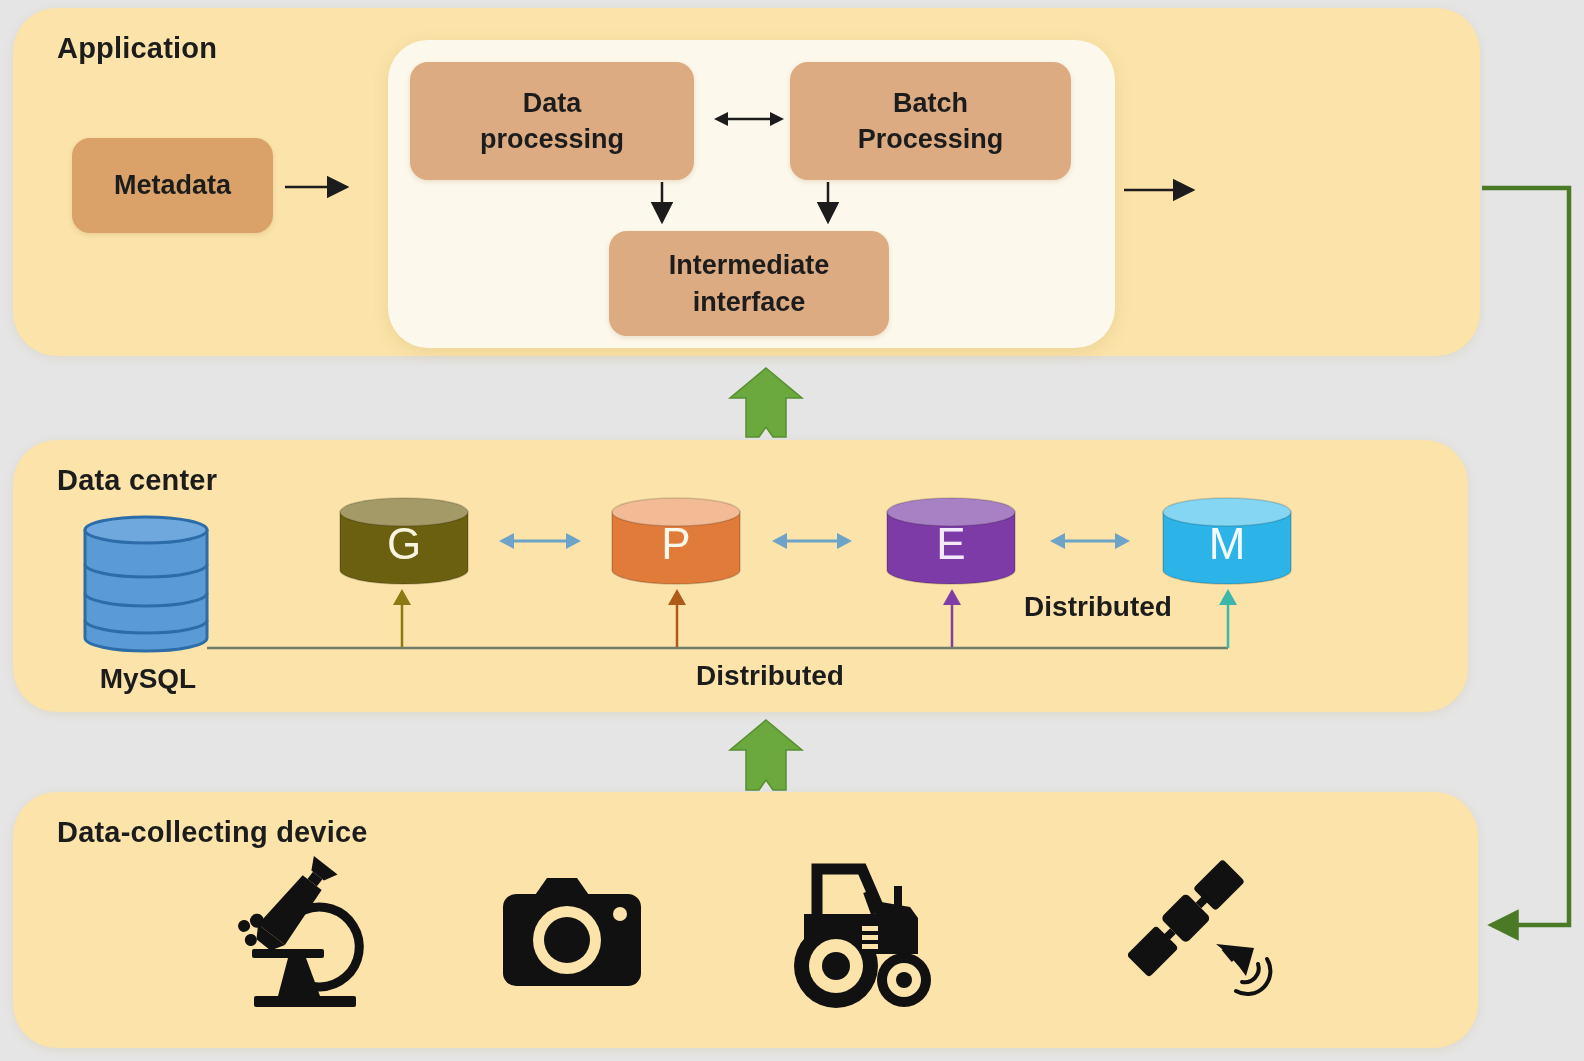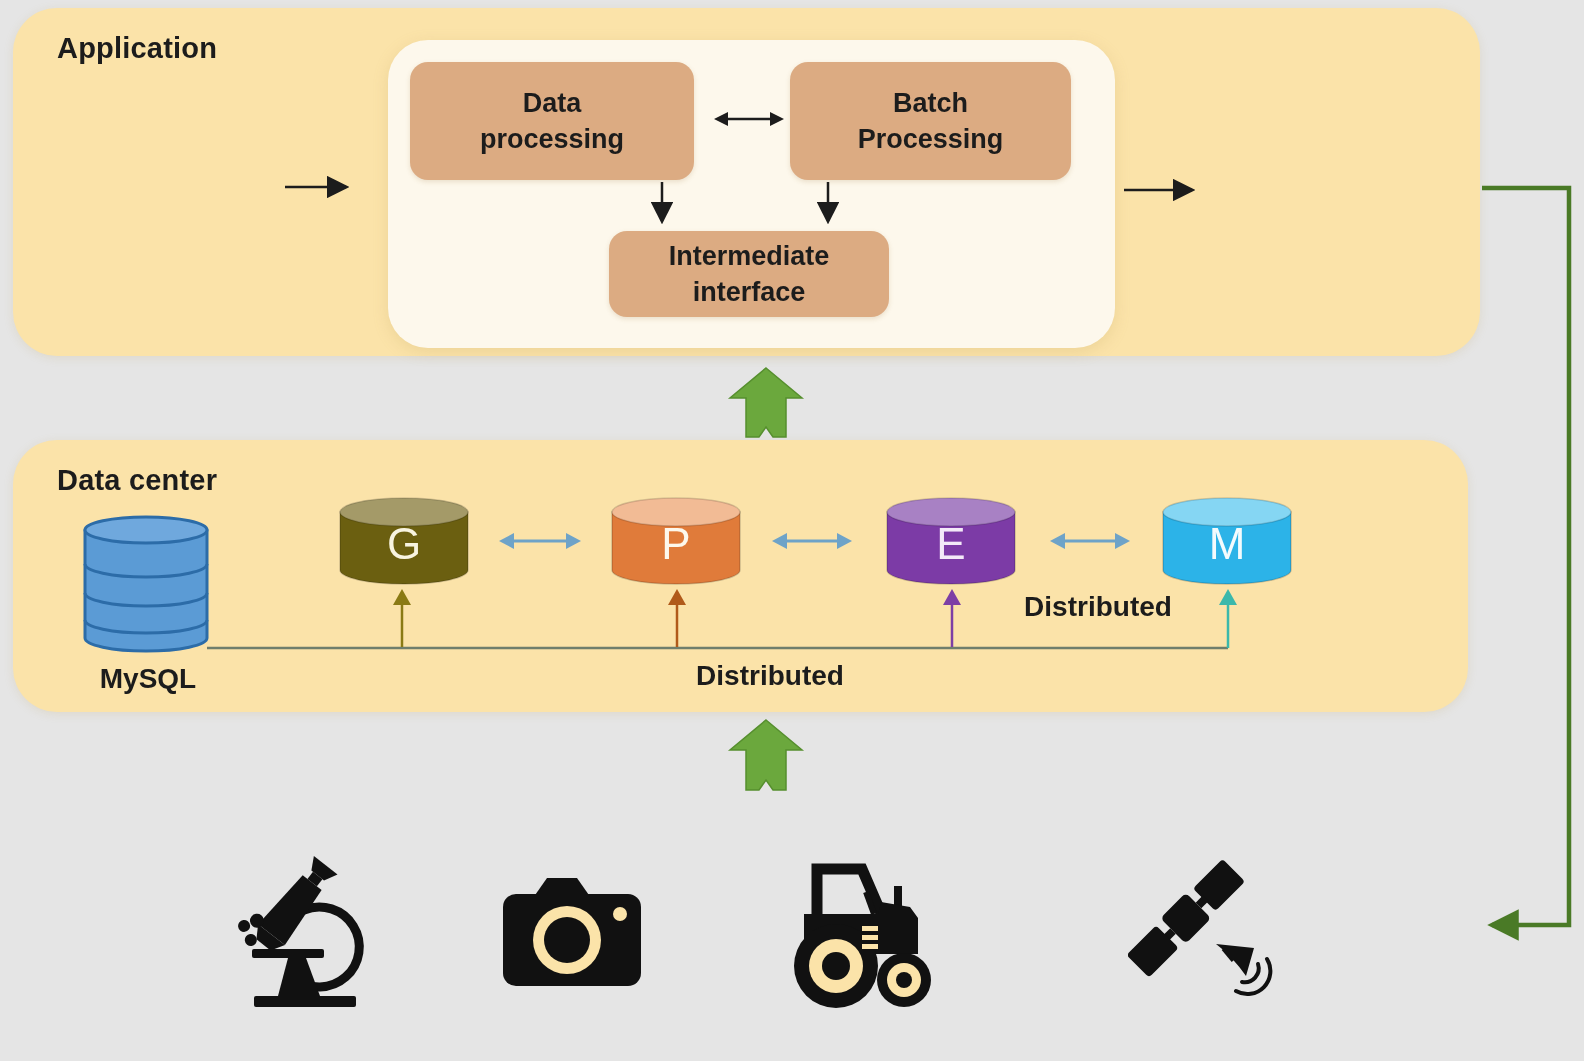--- a/index.html
+++ b/index.html
@@ -26,21 +26,21 @@
   .box {
     position:absolute; display:flex; align-items:center; justify-content:center;
     text-align:center; font-weight:bold; border-radius:18px; line-height:1.35;
     box-sizing:border-box; box-shadow:0 2px 5px rgba(150,110,50,0.18);
   }
   .box-tan    { background:#dcab82; }
   .box-orange { background:#daa268; }
   #box-metadata { left:72px;  top:138px; width:201px; height:95px;  font-size:27px; }
   #box-dp       { left:410px; top:62px;  width:284px; height:118px; font-size:27px; padding:0 42px; }
   #box-bp       { left:790px; top:62px;  width:281px; height:118px; font-size:27px; padding:0 56px; }
-  #box-int      { left:609px; top:231px; width:280px; height:86px;  font-size:27px; padding:0 46px; }
+  #box-int      { left:609px; top:231px; width:280px; height:105px;  font-size:27px; padding:0 46px; }
   #box-software { left:1207px;top:140px; width:240px; height:93px;  font-size:27px; }
   .float-label { position:absolute; font-weight:bold; font-size:28px; text-align:center; }
   #lbl-mysql       { left:86px;  top:663px; width:124px; }
   #lbl-distributed { left:668px; top:660px; width:204px; }
   #lbl-interaction { left:1013px;top:591px; width:170px; }
   #overlay { position:absolute; left:0; top:0; z-index:6; pointer-events:none; }
   .icon { position:absolute; z-index:7; }
   .icon .ink   { fill:#111111; }
   .icon .paper { fill:#fbe3a9; }
   .icon .stroke-ink { stroke:#111111; fill:none; }
@@ -53,21 +53,27 @@
 
   <div class="panel" id="panel-app">
     <div class="panel-title">Application</div>
     <div id="inner-panel"></div>
   </div>
 
   <div class="panel" id="panel-dc">
     <div class="panel-title">Data center</div>
   </div>
 
-
+  <div class="panel" id="panel-dev">
+    <div class="panel-title">Data-collecting device</div>
+  </div>
+
+  <div class="box box-orange" id="box-metadata">
+    <span>Metadata</span>
+  </div>
   <div class="box box-tan" id="box-dp">
     <span>Data processing</span>
   </div>
   <div class="box box-tan" id="box-bp">
     <span>Batch Processing</span>
   </div>
   <div class="box box-tan" id="box-int">
     <span>Intermediate interface</span>
   </div>
 

